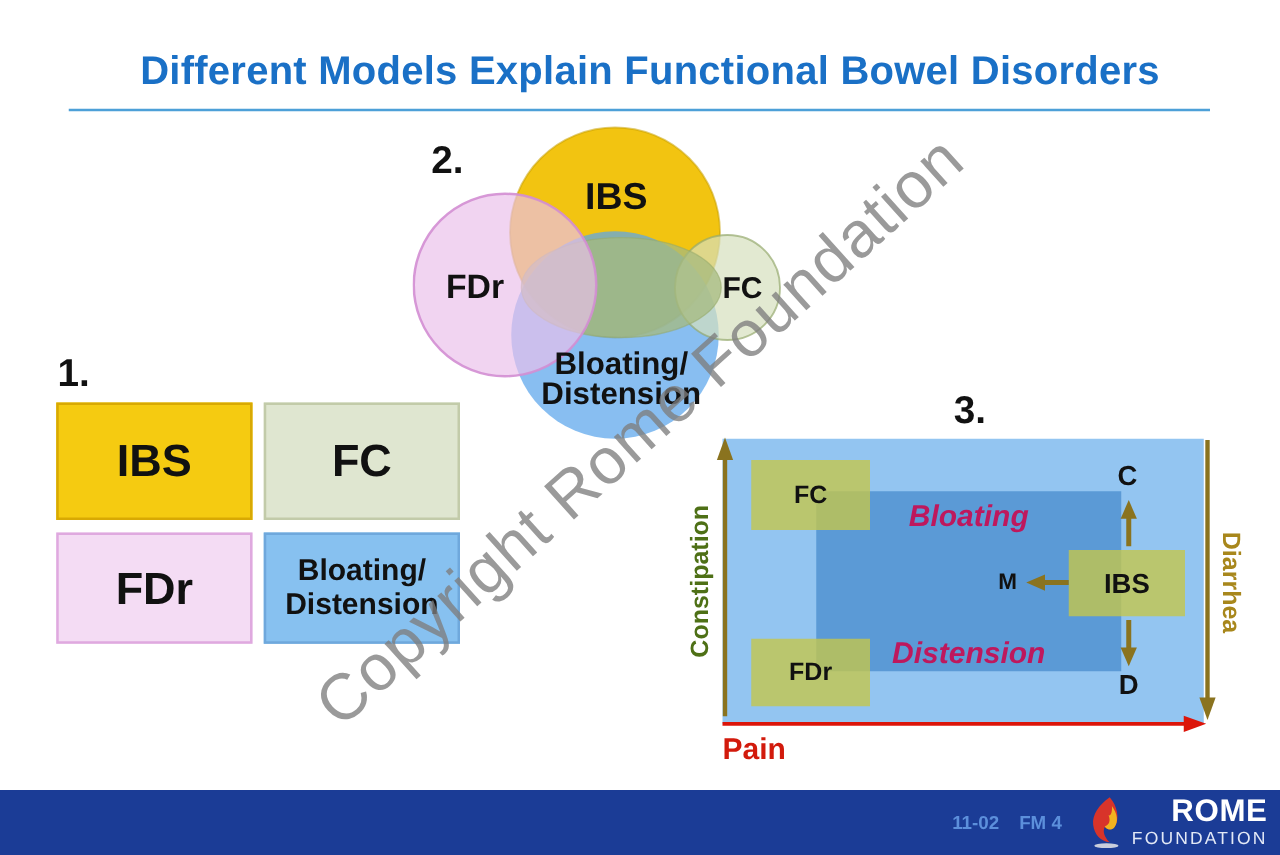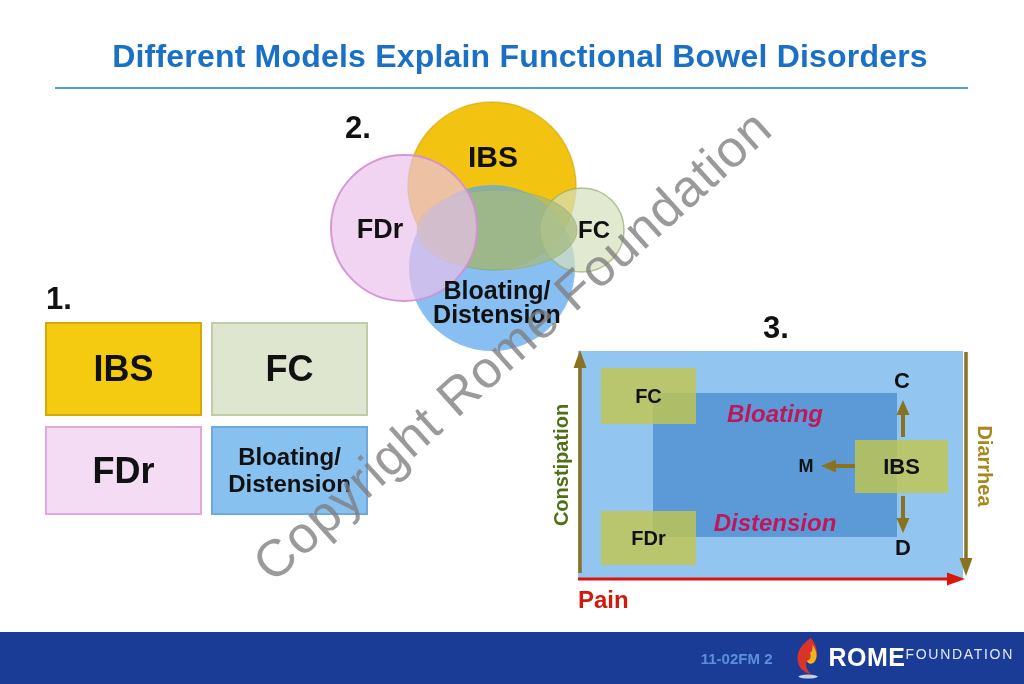--- a/index.html
+++ b/index.html
@@ -56,23 +56,23 @@
   #lbl-constipation { position:absolute; left:561px; top:465px; transform:translate(-50%,-50%) rotate(-90deg);
                       font-weight:bold; font-size:20px; color:#4E7016; white-space:nowrap; z-index:4; }
   #lbl-diarrhea { position:absolute; left:984px; top:466px; transform:translate(-50%,-50%) rotate(90deg);
                   font-weight:bold; font-size:20px; color:#A8871C; white-space:nowrap; z-index:4; }
   #lbl-pain { position:absolute; left:578px; top:586px; width:385px; text-align:left;
               font-weight:bold; font-size:24px; color:#D21A0C; z-index:4; }
 
   
   .footer { position:absolute; left:0; top:632px; width:1024px; height:52px; background:#1B3C96;
             display:flex; align-items:center; justify-content:flex-end; padding-right:10px; z-index:60; }
-  .footer .codes { display:flex; gap:0; color:#5C8FDB; font-weight:bold; font-size:15px; }
+  .footer .codes { display:flex; gap:16px; color:#5C8FDB; font-weight:bold; font-size:15px; }
   .logo { display:flex; align-items:center; gap:4px; margin-left:22px; }
-  .logo-text { display:flex; flex-direction:row; line-height:0.95; }
+  .logo-text { display:flex; flex-direction:column; line-height:0.95;align-items:flex-end; }
   .logo-title { color:#ffffff; font-weight:bold; font-size:25px; letter-spacing:0.5px; }
   .logo-sub { color:#E3E9F6; font-size:14px; letter-spacing:1.7px; margin-top:2px; }
 </style>
 </head>
 <body>
 
 <div class="slide">
 
   <div class="title">Different Models Explain Functional Bowel Disorders</div>
   <div class="divider"></div>
@@ -149,21 +149,21 @@
     <polygon points="425,279 407,272.5 407,285.5" fill="#DC150A"></polygon>
   </svg>
 
   <div id="lbl-constipation">Constipation</div>
   <div id="lbl-diarrhea">Diarrhea</div>
   <div id="lbl-pain">Pain</div>
 
   <div class="footer">
     <div class="codes">
       <span>11-02</span>
-      <span>FM 2</span>
+      <span>FM 4</span>
     </div>
     <div class="logo">
       <svg width="30" height="44" viewBox="0 0 34 48">
         <ellipse cx="16" cy="45" rx="11" ry="2.2" fill="#C9CEDC"></ellipse>
         <path d="M19 1 C9 8 3 17 4 26 C5 35 11 41 19 42 C14 37 12.5 32 14.5 28 C17 31 21.5 31 24 27 C28 20 26 9 19 1 Z" fill="#D8342A"></path>
         <path d="M21 9 C26 16 27 23 23.5 28 C21 31.5 16 31 14.5 27.5 C18.5 26.5 20 22.5 18 17.5 C20 18.5 21.5 14 21 9 Z" fill="#F2B31F"></path>
       </svg>
       <div class="logo-text">
         <span class="logo-title">ROME</span>
         <span class="logo-sub">FOUNDATION</span>

